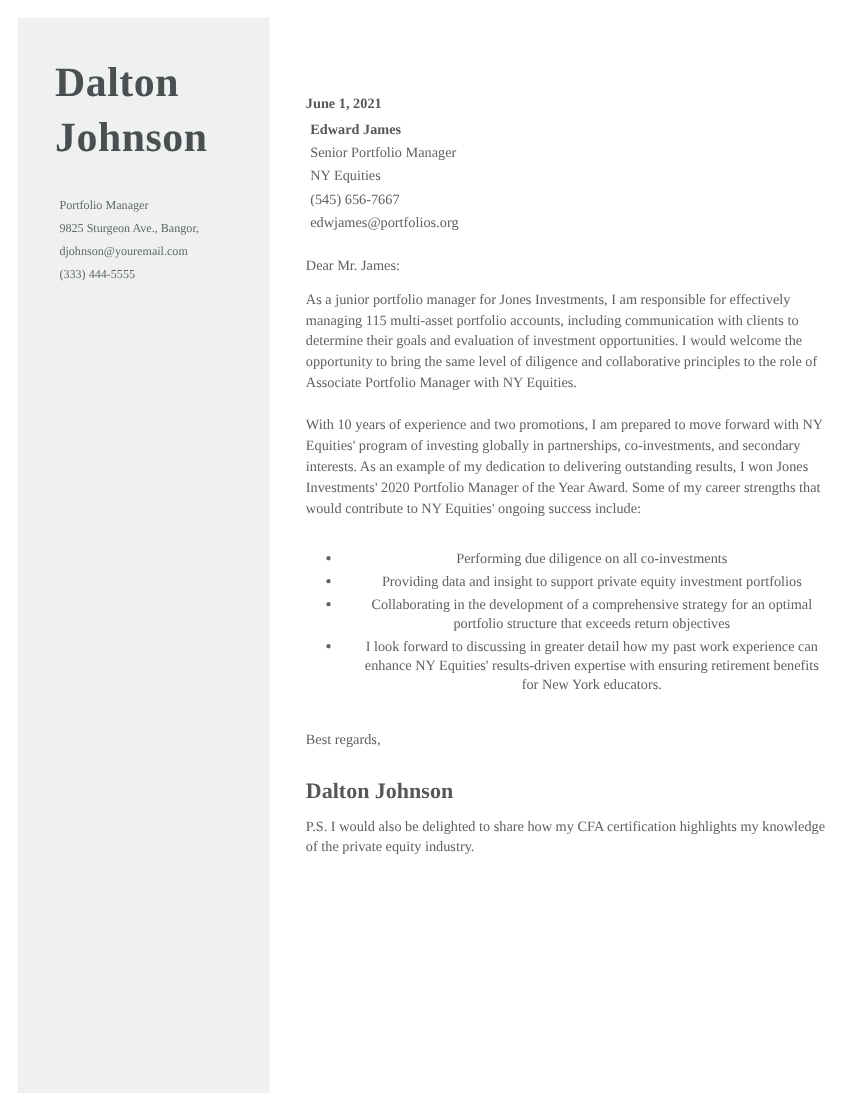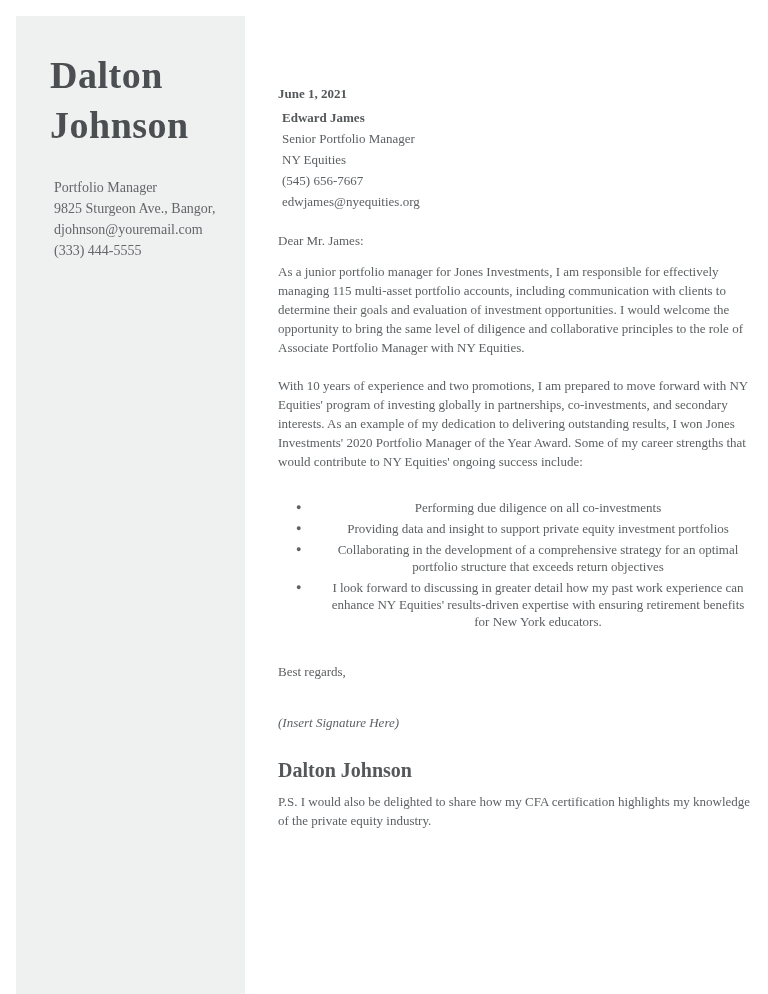--- a/index.html
+++ b/index.html
@@ -24,21 +24,21 @@
   }
   .applicant-name {
     font-size: 38px;
     font-weight: bold;
     color: #4b4f52;
     line-height: 50px;
     letter-spacing: 0.5px;
   }
   .contact-block {
     margin-top: 29px;
-    font-size: 14px;
+    font-size: 11px;
     color: #636769;
     line-height: 17px;
   }
   
   .main {
     position: absolute;
     left: 229px; top: 12px;
     width: 539px; height: 994px;
     padding: 52px 29px 0 29px;
     font-size: 13px;
@@ -107,38 +107,37 @@
 
   <main class="main">
 
     <div class="letter-date">June 1, 2021</div>
 
     <div class="recipient-block">
       <div class="recipient-name">Edward James</div>
       <div>Senior Portfolio Manager</div>
       <div>NY Equities</div>
       <div>(545) 656-7667</div>
-      <div>edwjames@nyequities.org</div>
+      <div>edwjames@portfolios.org</div>
     </div>
 
     <p class="salutation">Dear Mr. James:</p>
 
     <p class="body-paragraph">As a junior portfolio manager for Jones Investments, I am responsible for effectively managing 115 multi-asset portfolio accounts, including communication with clients to determine their goals and evaluation of investment opportunities. I would welcome the opportunity to bring the same level of diligence and collaborative principles to the role of Associate Portfolio Manager with NY Equities.</p>
 
     <p class="body-paragraph">With 10 years of experience and two promotions, I am prepared to move forward with NY Equities' program of investing globally in partnerships, co-investments, and secondary interests. As an example of my dedication to delivering outstanding results, I won Jones Investments' 2020 Portfolio Manager of the Year Award. Some of my career strengths that would contribute to NY Equities' ongoing success include:</p>
 
     <ul class="strengths-list">
       <li>Performing due diligence on all co-investments</li>
       <li>Providing data and insight to support private equity investment portfolios</li>
       <li>Collaborating in the development of a comprehensive strategy for an optimal portfolio structure that exceeds return objectives</li>
       <li>I look forward to discussing in greater detail how my past work experience can enhance NY Equities' results-driven expertise with ensuring retirement benefits for New York educators.</li>
     </ul>
 
     <p class="closing">Best regards,</p>
 
-    <p class="signature-placeholder">(Insert Signature Here)</p>
 
     <h2 class="signature-name">Dalton Johnson</h2>
 
     <p class="postscript">P.S. I would also be delighted to share how my CFA certification highlights my knowledge of the private equity industry.</p>
 
   </main>
 </div>
 
 </body></html>

